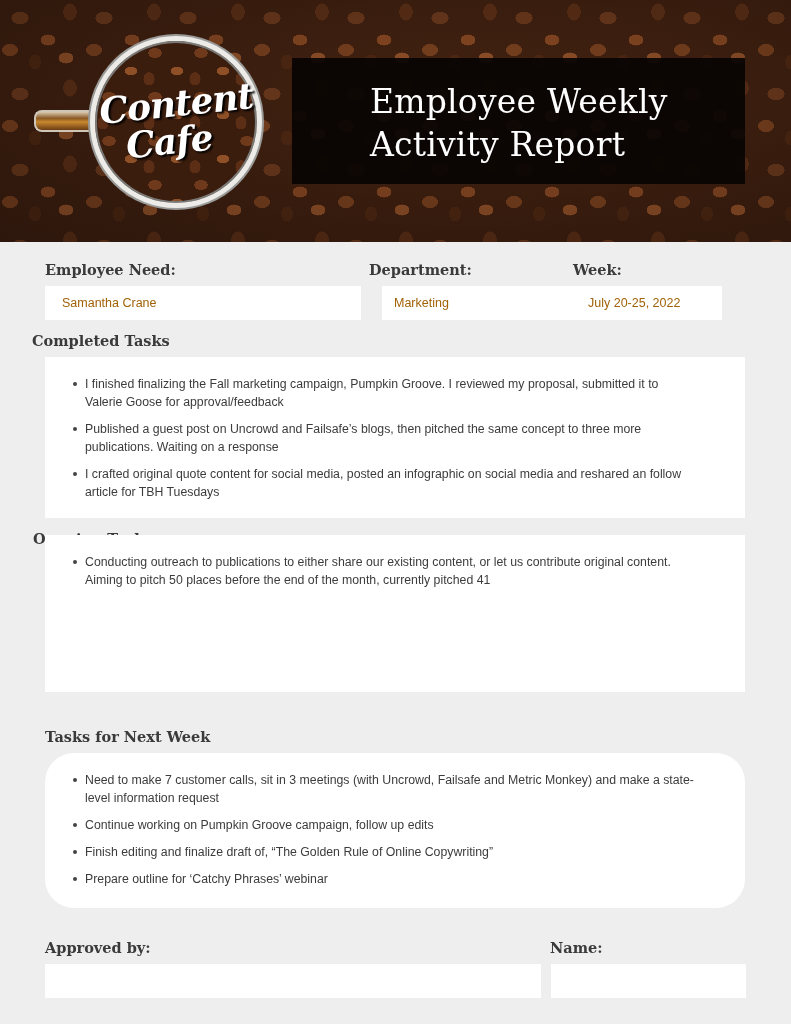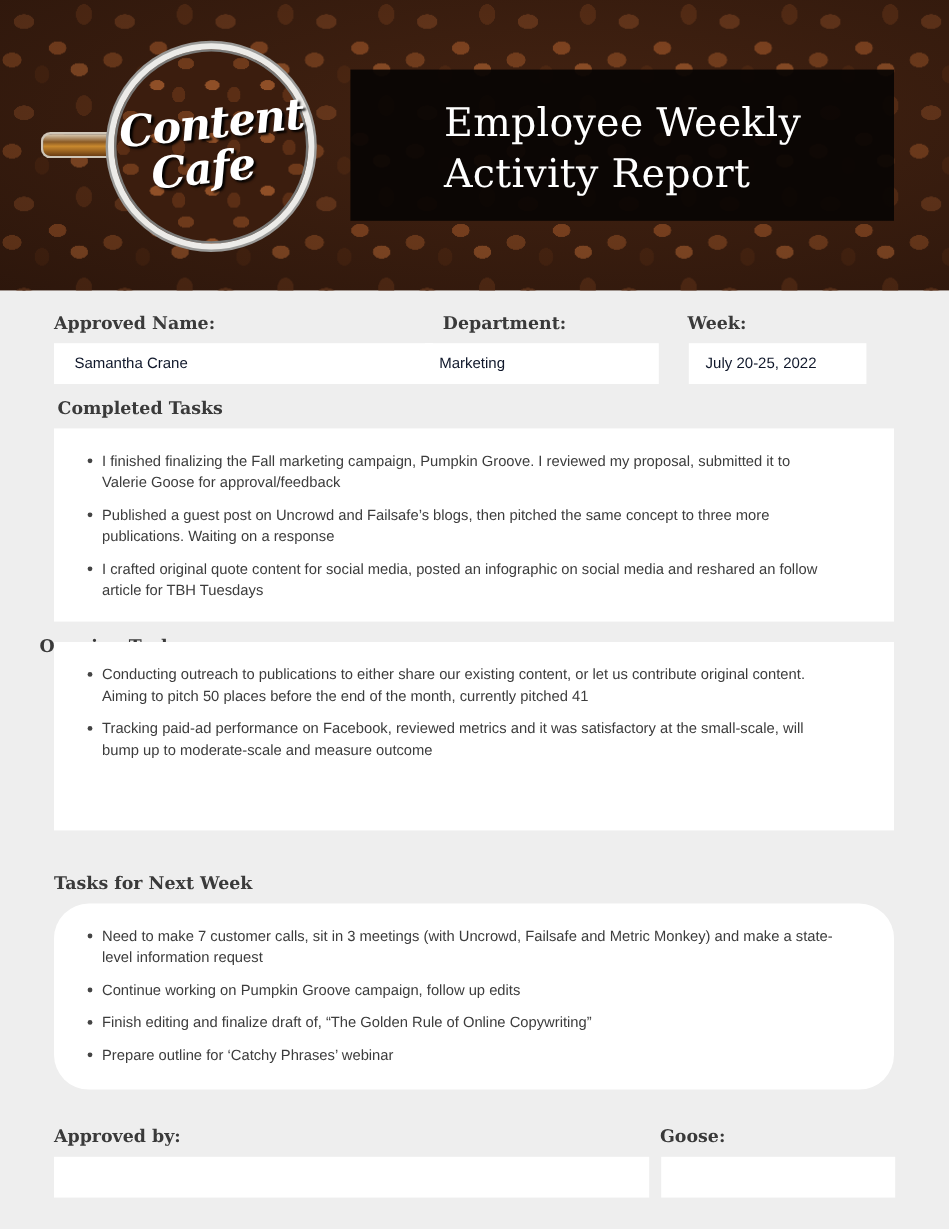--- a/index.html
+++ b/index.html
@@ -72,21 +72,21 @@
       letter-spacing: 0.2px;
     }
     
     .label {
       position: absolute;
       font-family: "DejaVu Serif", serif; font-weight: bold;
       font-size: 14.5px; color: #3a3a3a;
     }
     .field {
       position: absolute; background: #fff; height: 34px;
-      font-family: "Liberation Sans", sans-serif; font-size: 12.5px; color: #0f172a;
+      font-family: "Liberation Sans", sans-serif; font-size: 12.5px; color: #a16207;
       display: flex; align-items: center;
     }
     .panel {
       position: absolute; background: #fff; left: 45px; width: 700px;
       padding: 18px 12px 0 40px;
     }
     .panel ul { list-style: none; }
     .panel li {
       position: relative;
       font-family: "Liberation Sans", sans-serif; font-size: 12.3px; color: #3c3c3c;
@@ -107,53 +107,52 @@
     <span class="logo-line second">Cafe</span>
   </div>
   <div class="title-box">
     <h1 style="font-weight:normal;margin-left:48px;">
       <span class="title-line">Employee Weekly</span>
       <span class="title-line">Activity Report</span>
     </h1>
   </div>
 </div>
 
-<div class="label" style="left:45px; top:261px;">Approved Name:</div>
+<div class="label" style="left:45px; top:261px;">Employee Need:</div>
 <div class="field" style="left:45px; top:286px; width:316px; padding-left:17px;">Samantha Crane</div>
 
 <div class="label" style="left:369px; top:261px;">Department:</div>
-<div class="field" style="left:354px; top:286px; width:195px; padding-left:12px;">Marketing</div>
+<div class="field" style="left:382px; top:286px; width:195px; padding-left:12px;">Marketing</div>
 
 <div class="label" style="left:573px; top:261px;">Week:</div>
 <div class="field" style="left:574px; top:286px; width:148px; padding-left:14px;">July 20-25, 2022</div>
 
-<div class="label" style="left:48px; top:332px;text-align:center;">Completed Tasks</div>
+<div class="label" style="left:32px; top:332px;text-align:center;">Completed Tasks</div>
 <div class="panel" style="top:357px; height:161px;">
   <ul>
     <li>I finished finalizing the Fall marketing campaign, Pumpkin Groove. I reviewed my proposal, submitted it to Valerie Goose for approval/feedback</li>
     <li>Published a guest post on Uncrowd and Failsafe’s blogs, then pitched the same concept to three more publications. Waiting on a response</li>
     <li>I crafted original quote content for social media, posted an infographic on social media and reshared an follow article for TBH Tuesdays</li>
   </ul>
 </div>
 
 <div class="label" style="left:33px; top:530px;">Ongoing Tasks</div>
 <div class="panel" style="top:535px; height:157px;">
   <ul>
     <li>Conducting outreach to publications to either share our existing content, or let us contribute original content. Aiming to pitch 50 places before the end of the month, currently pitched 41</li>
-    <li>Tracking paid-ad performance on Facebook, reviewed metrics and it was satisfactory at the small-scale, will bump up to moderate-scale and measure outcome</li>
   </ul>
 </div>
 
 <div class="label" style="left:45px; top:728px;">Tasks for Next Week</div>
 <div class="panel" style="top:753px; height:155px;border-radius:29px;">
   <ul>
     <li>Need to make 7 customer calls, sit in 3 meetings (with Uncrowd, Failsafe and Metric Monkey) and make a state-level information request</li>
     <li>Continue working on Pumpkin Groove campaign, follow up edits</li>
     <li>Finish editing and finalize draft of, “The Golden Rule of Online Copywriting”</li>
     <li>Prepare outline for ‘Catchy Phrases’ webinar</li>
   </ul>
 </div>
 
 <div class="label" style="left:45px; top:939px;">Approved by:</div>
 <div class="field" style="left:45px; top:964px; width:496px;"></div>
 
-<div class="label" style="left:550px; top:939px;">Goose:</div>
+<div class="label" style="left:550px; top:939px;">Name:</div>
 <div class="field" style="left:551px; top:964px; width:195px;"></div>
 
 </body></html>

